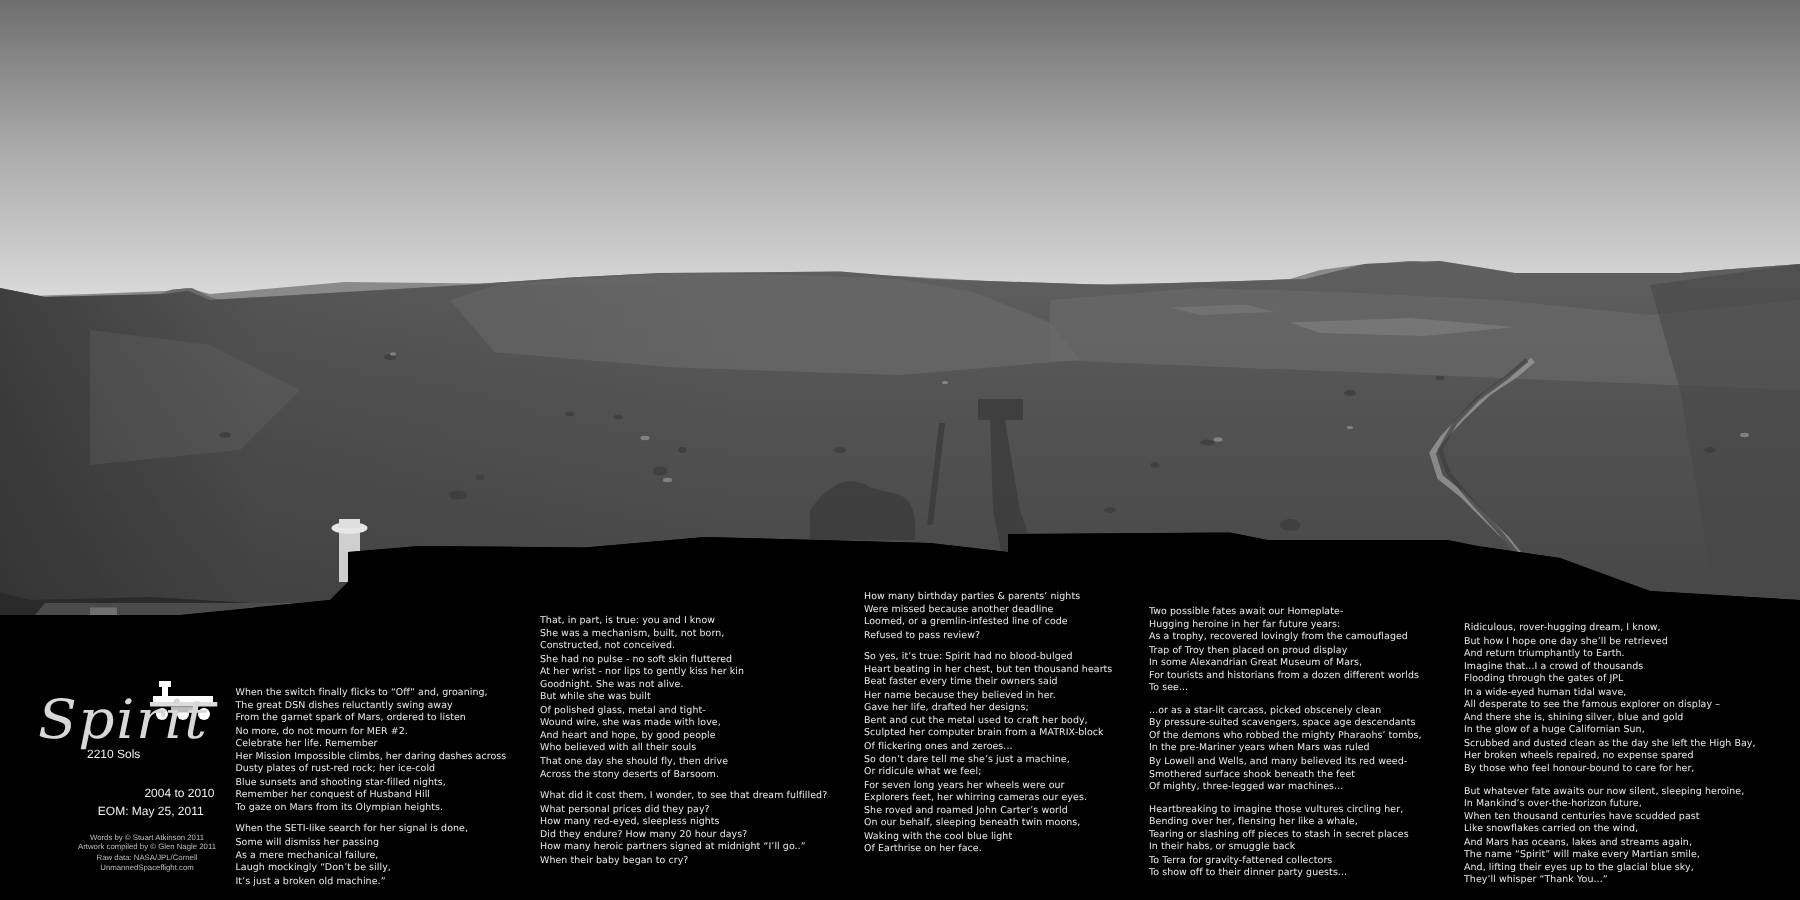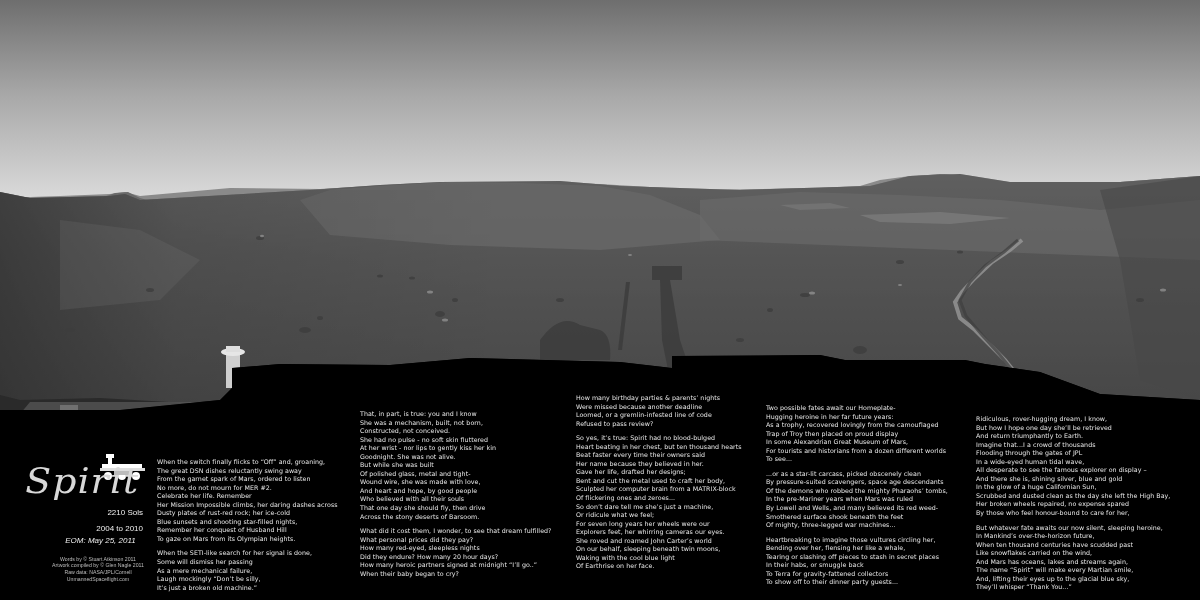--- a/index.html
+++ b/index.html
@@ -30,23 +30,23 @@
     position: absolute; left: 18px; top: 448px; width: 135px; height: 150px;
     color: #eee; text-align: center;
   }
   #title-script {
     position: absolute; left: 10px; top: 12px;
     font-family: "DejaVu Serif", serif; font-style: italic;
     font-size: 36px; color: #d8d8d8; letter-spacing: 1px;
     transform: scaleX(1.05);
   }
   #rover-logo { position: absolute; left: 82px; top: 4px; width: 45px; height: 34px; }
-  #sols   { position: absolute; left: 40px; top: 60px; width: 85px; text-align:right; font-size: 8px; }
+  #sols   { position: absolute; left: 40px; top: 50px; width: 85px; text-align:left; font-size: 8px; }
   #years  { position: absolute; left: 40px; top: 76px; width: 85px; text-align:right; font-size: 8px; }
-  #eom    { position: absolute; left: 30px; top: 88px; width: 105px; text-align:center; font-size: 8px; font-style: italic; }
+  #eom    { position: absolute; left: 30px; top: 88px; width: 105px; text-align:center; font-size: 8px; }
   .credit { position: absolute; left: 20px; width: 120px; text-align:center; font-size: 5.2px; color: #bdbdbd; }
   #credit1 { top: 108px; }
   #credit2 { top: 114px; }
   #credit3 { top: 121px; }
   #credit4 { top: 128px; }
 </style>
 </head>
 <body>
 
 <svg id="panorama" width="1200" height="600" viewBox="0 0 1200 600" xmlns="http://www.w3.org/2000/svg">

